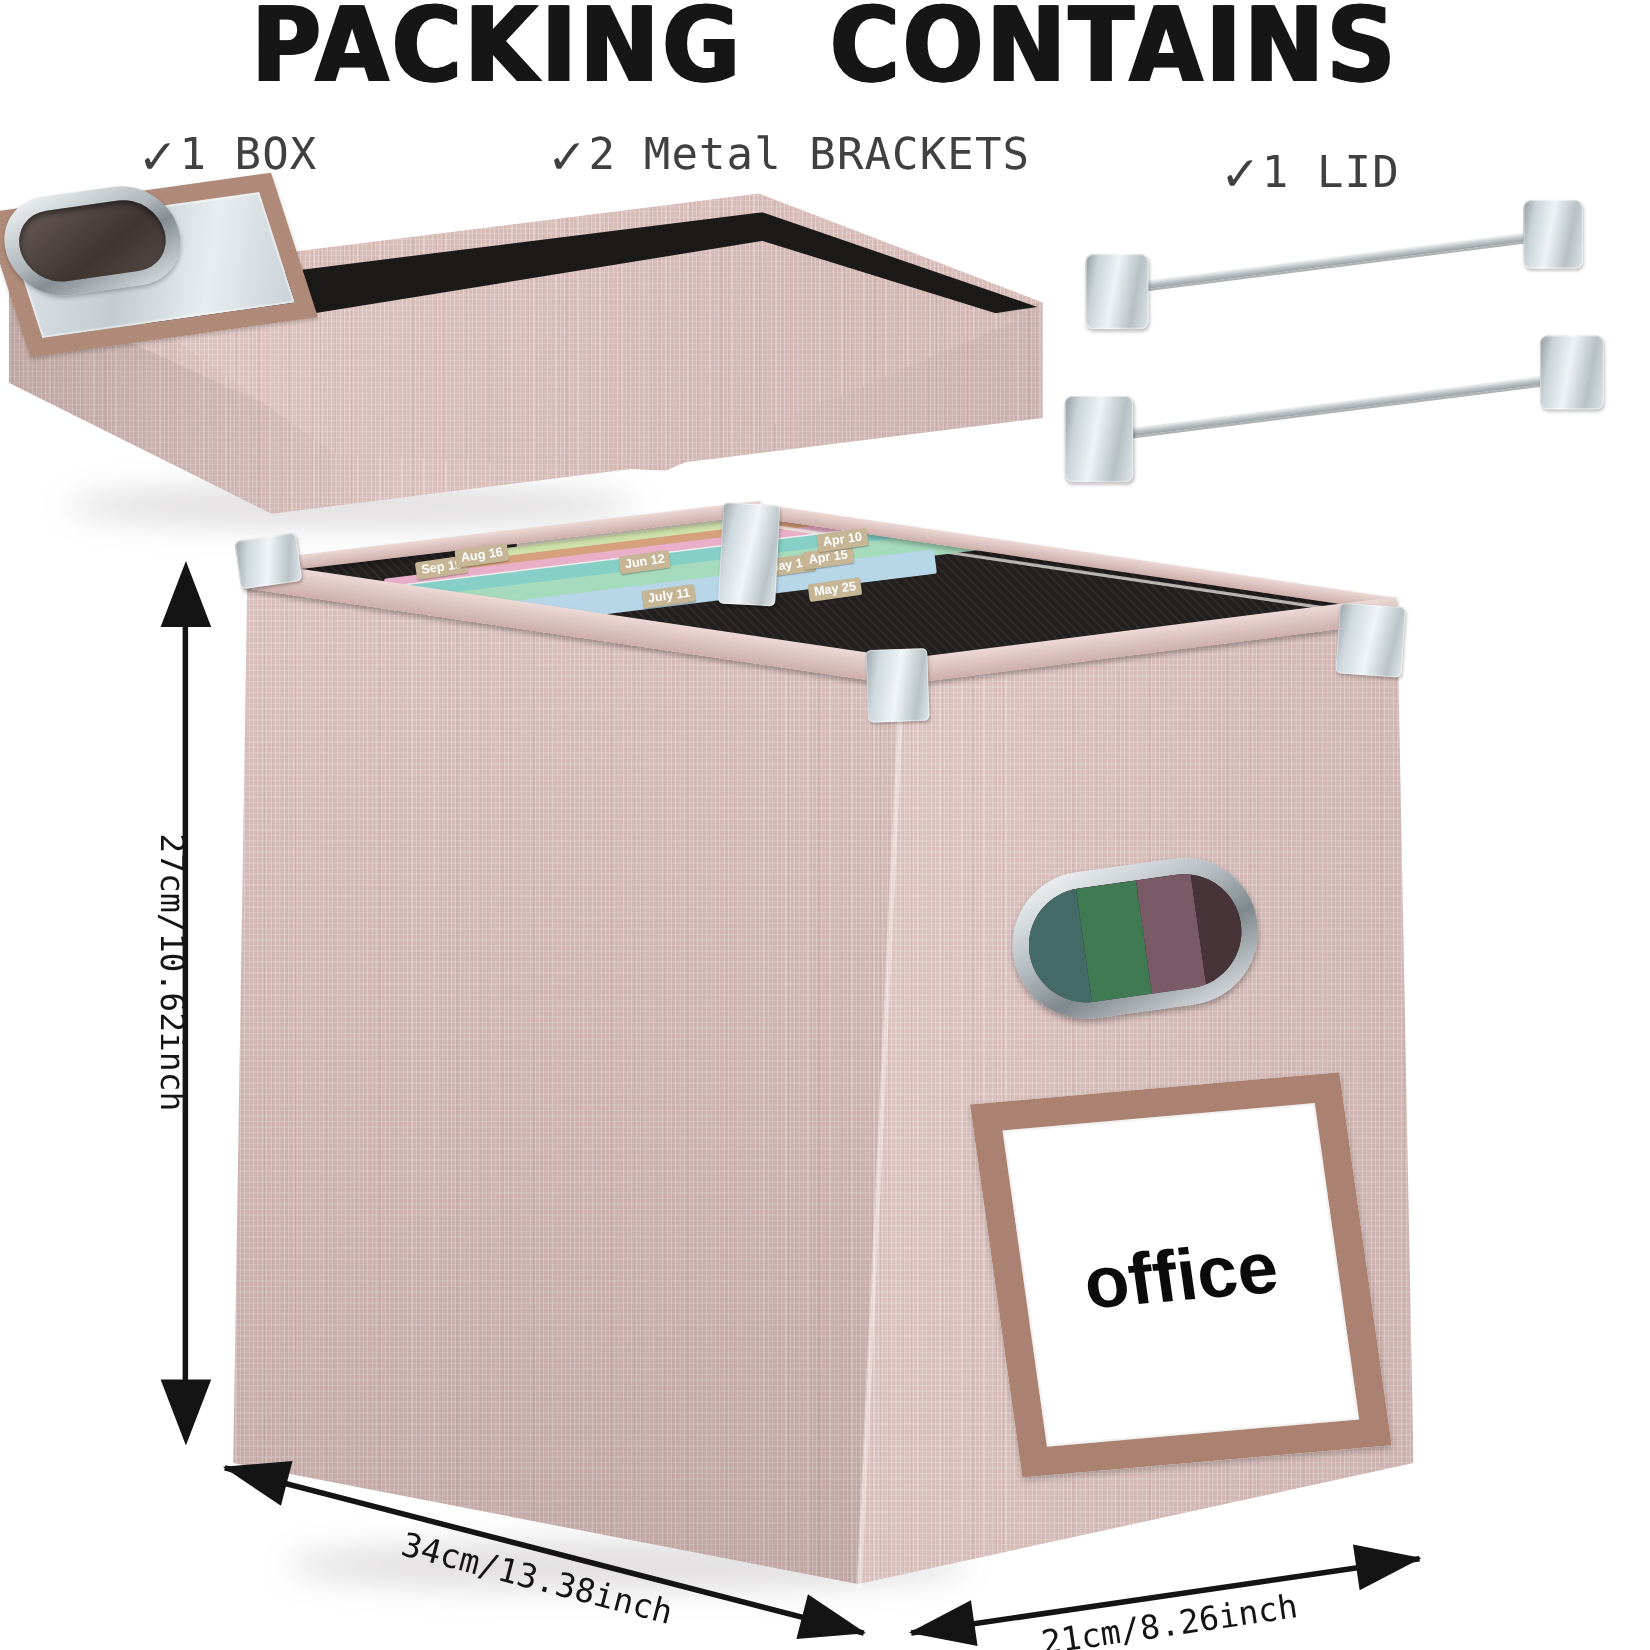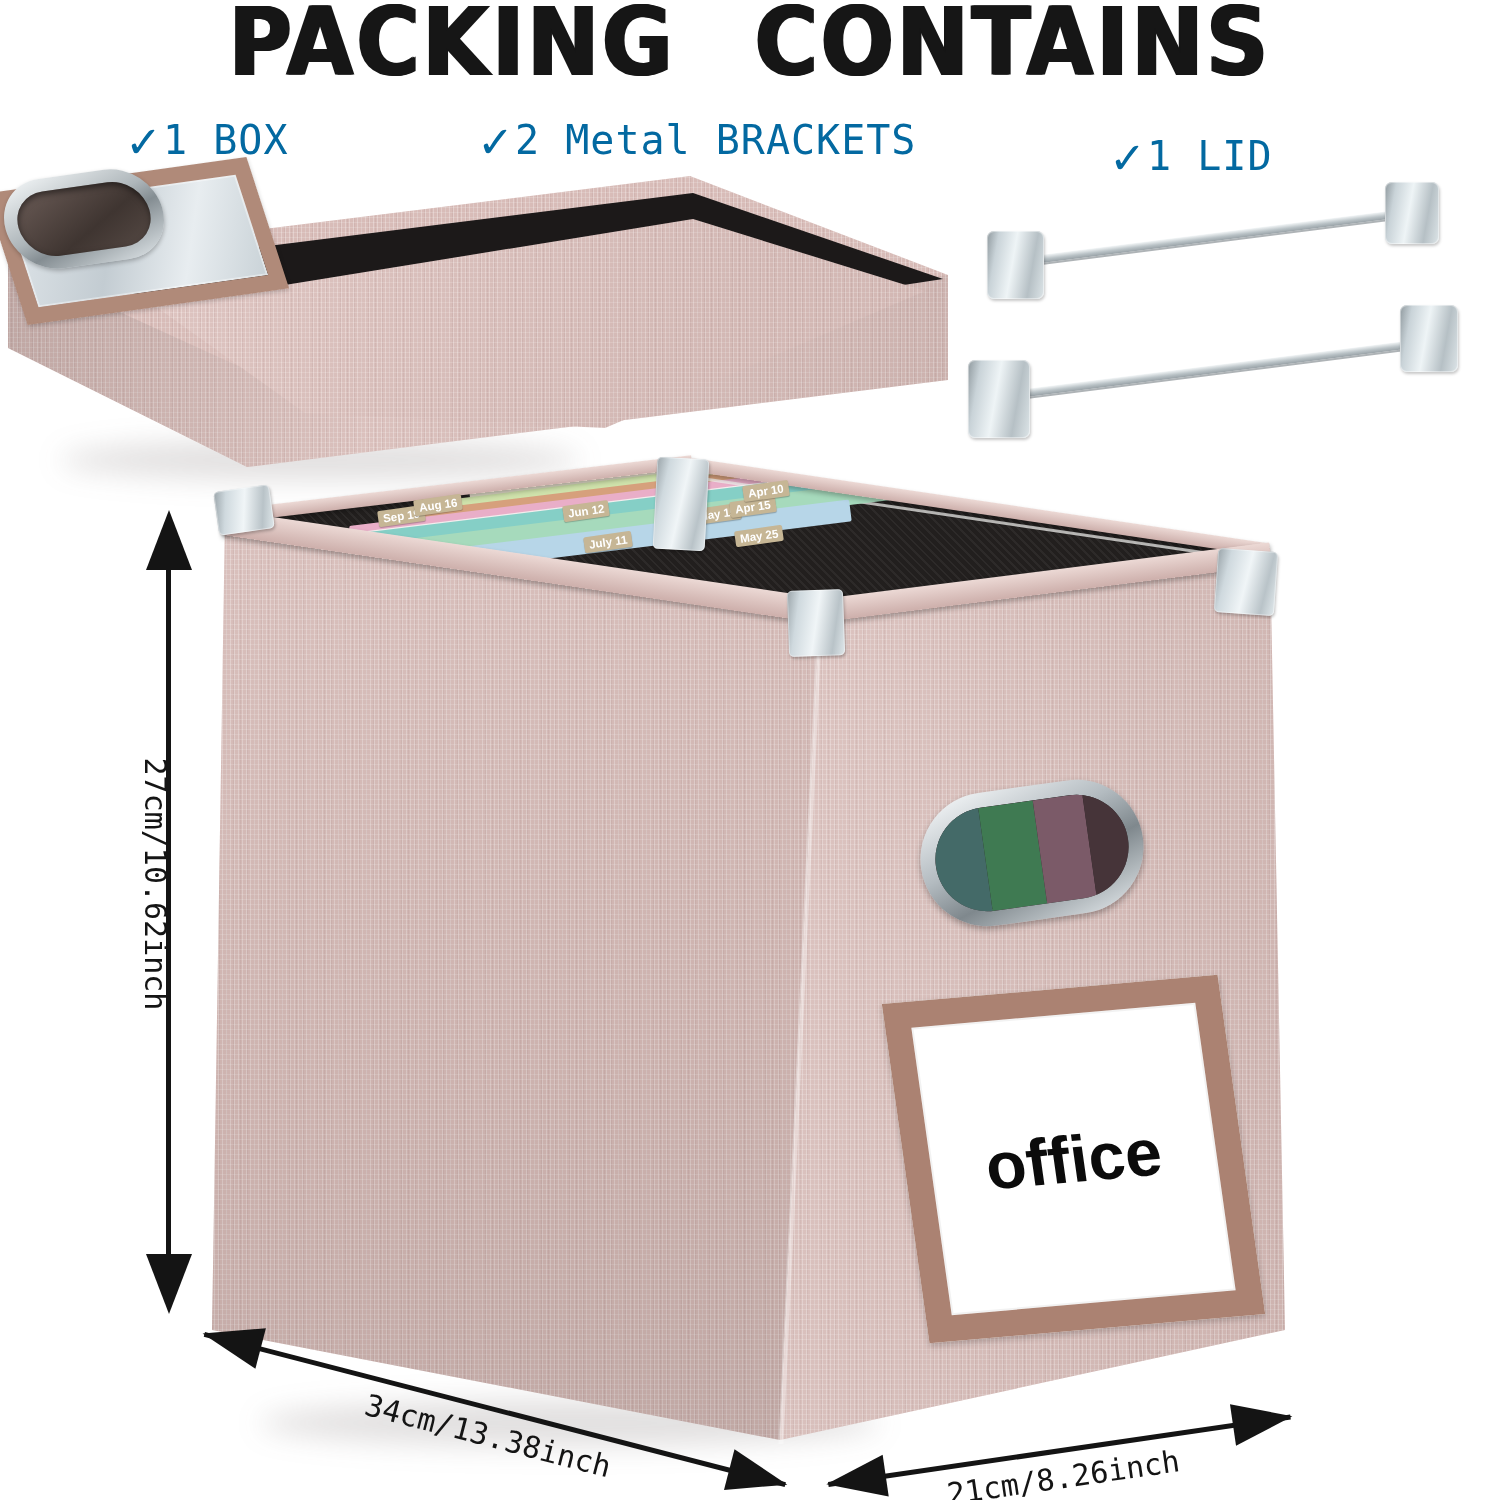--- a/index.html
+++ b/index.html
@@ -5,23 +5,23 @@
   html,body{margin:0;padding:0;background:#fff;}
   .canvas{position:relative;width:1500px;height:1500px;background:#ffffff;overflow:hidden;
           font-family:"DejaVu Sans", sans-serif;border-radius:29px;}
 
   
   .title{position:absolute;top:-8px;left:0;width:100%;text-align:center;margin:0;
          font-family:"DejaVu Sans", sans-serif;font-weight:bold;font-size:86px;color:#161616;
          letter-spacing:3px;word-spacing:46px;transform:scaleY(1.1);
          text-shadow:1.5px 0 0 #161616,-1.5px 0 0 #161616;}
   .checklist-item{position:absolute;top:112px;font-family:"DejaVu Sans Mono", monospace;
-         font-size:40px;color:#0369a1;letter-spacing:1px;white-space:nowrap;}
+         font-size:40px;color:#404040;letter-spacing:1px;white-space:nowrap;}
   .checklist-item .check{font-size:50px;font-weight:normal;margin-right:4px;vertical-align:-4px;}
-  .ci-0{left:128px;} .ci-1{left:480px;} .ci-2{left:1112px;margin-top:16px;}
+  .ci-0{left:128px;} .ci-1{left:500px;} .ci-2{left:1112px;margin-top:16px;}
 
   
   .fabric{background-color:#d8bcb8;
     background-image:
       repeating-linear-gradient(90deg, rgba(255,255,255,.28) 0 1px, transparent 1px 4px),
       repeating-linear-gradient(0deg, rgba(255,255,255,.16) 0 1px, transparent 1px 5px),
       repeating-linear-gradient(90deg, transparent 0 6px, rgba(110,72,72,.07) 6px 7px);}
 
   
   .lid{position:absolute;left:5px;top:173px;width:960px;height:315px;}

